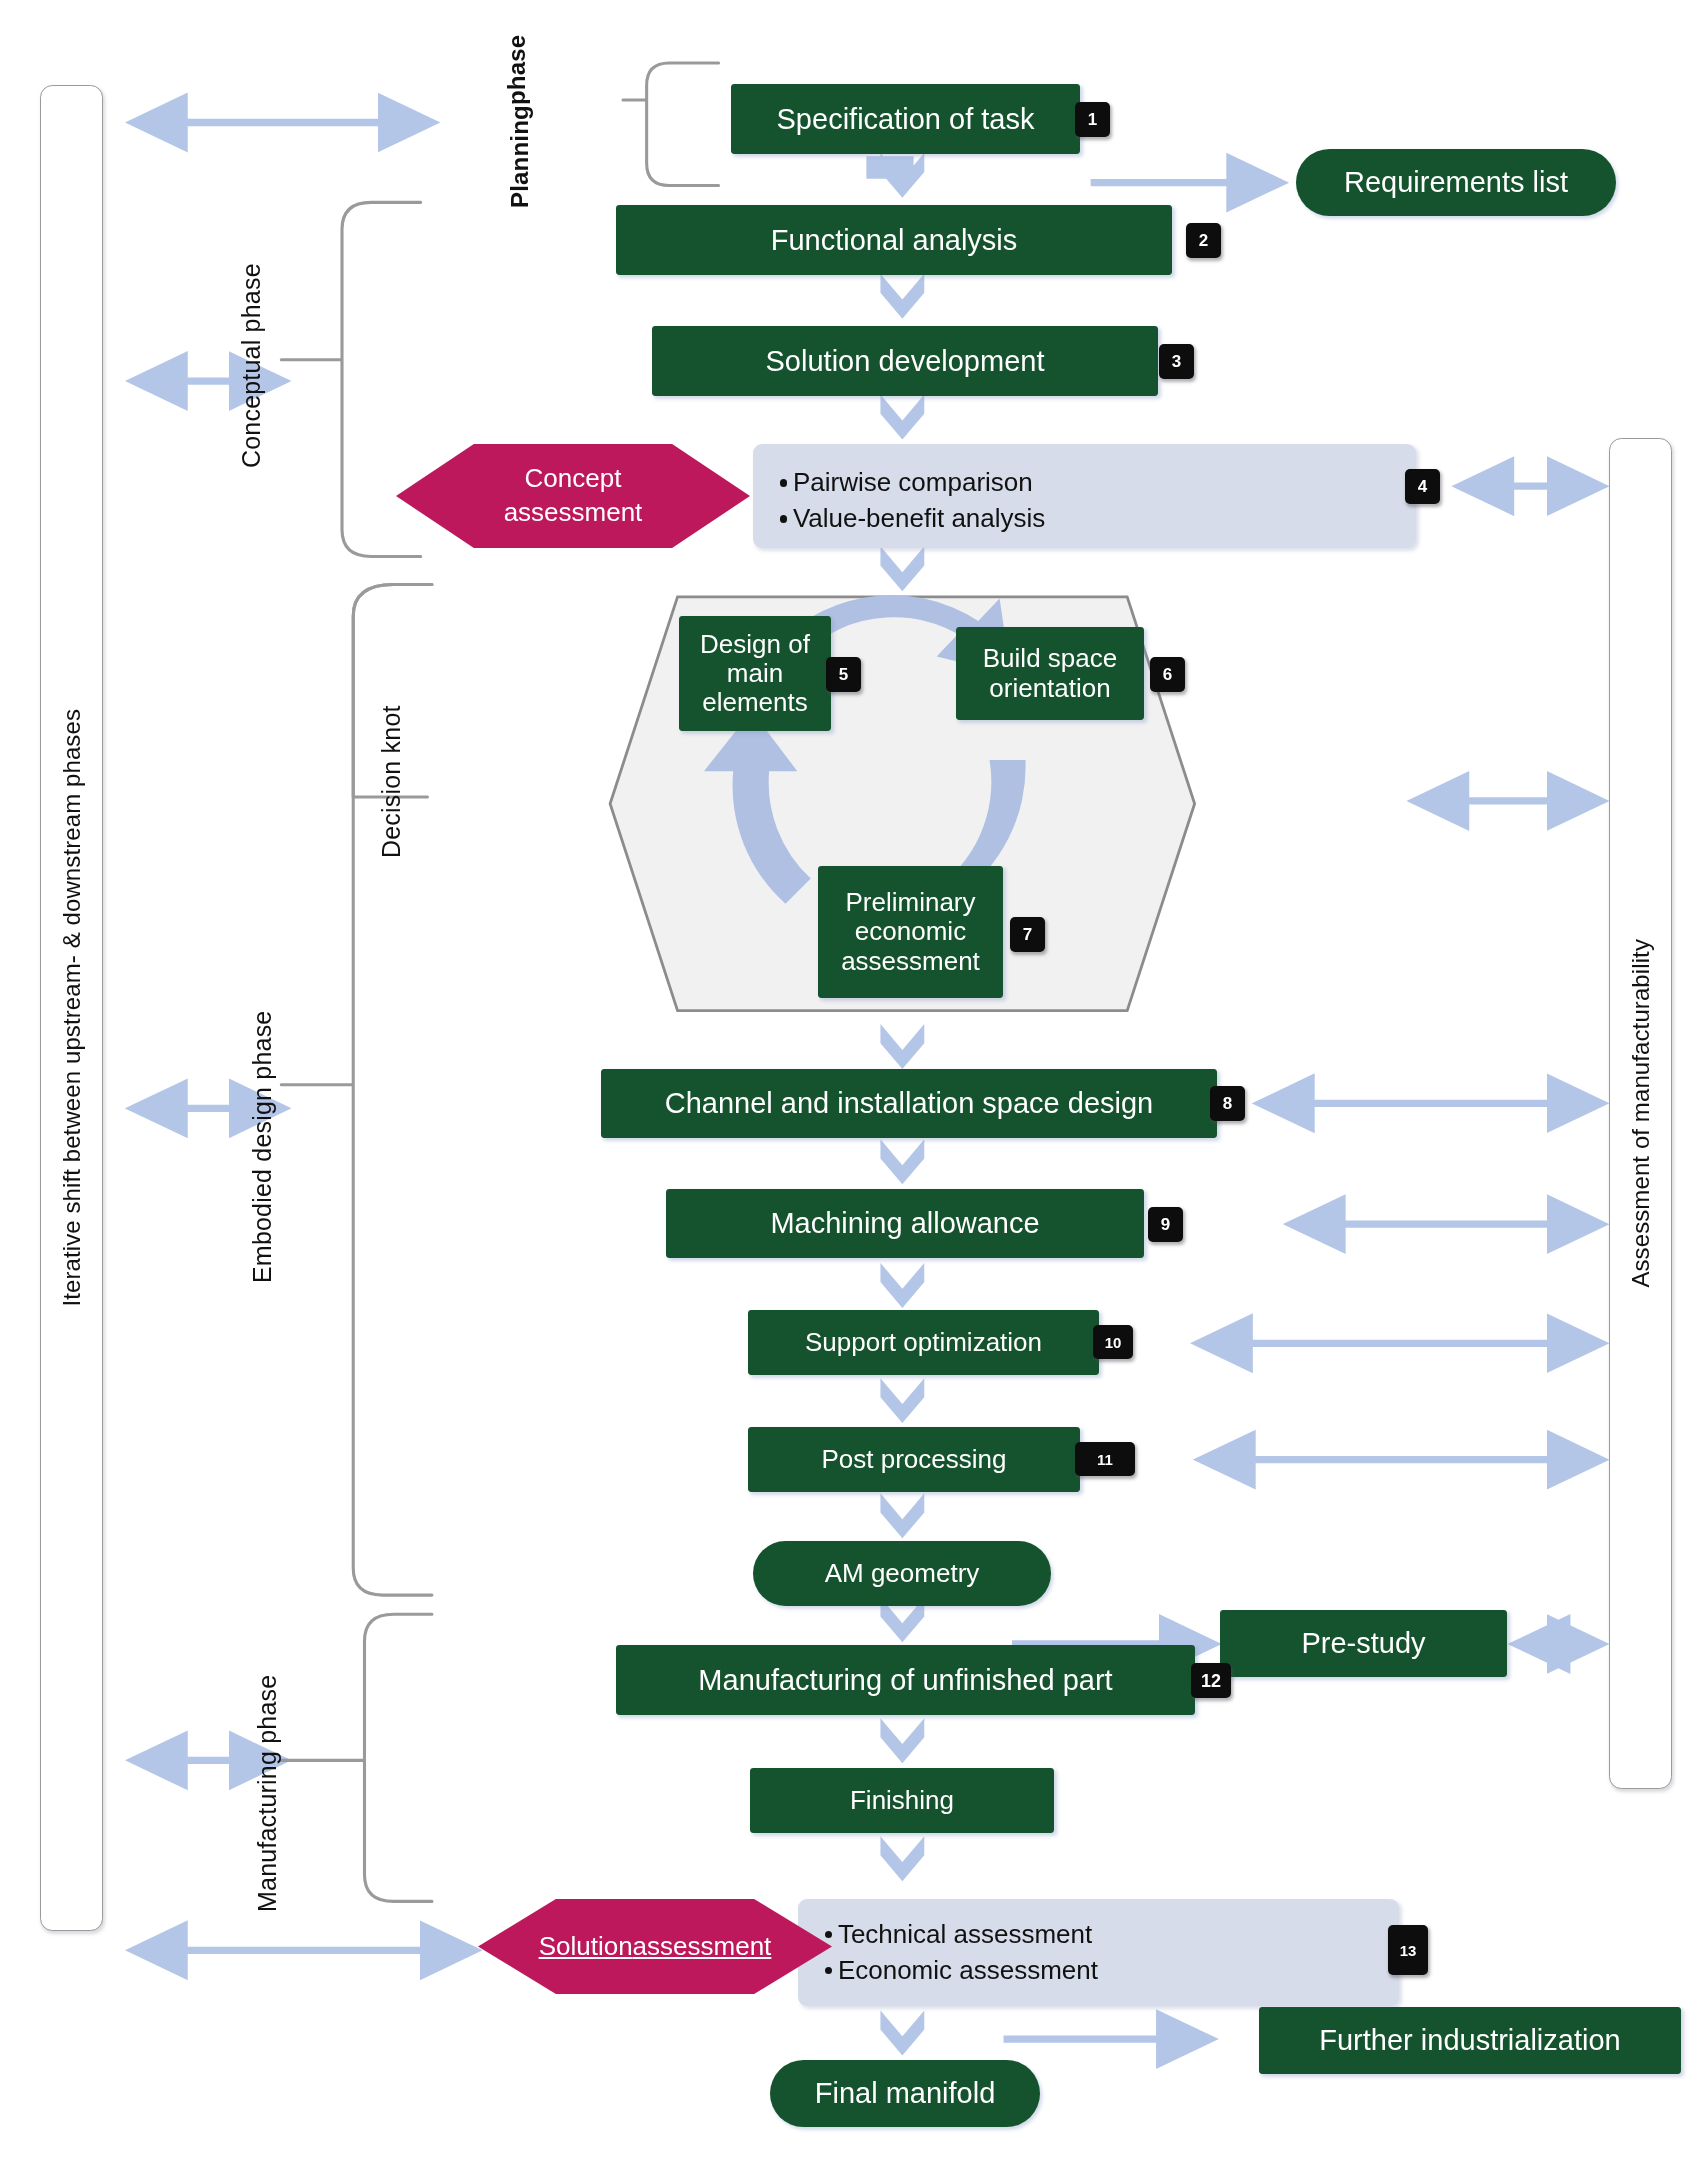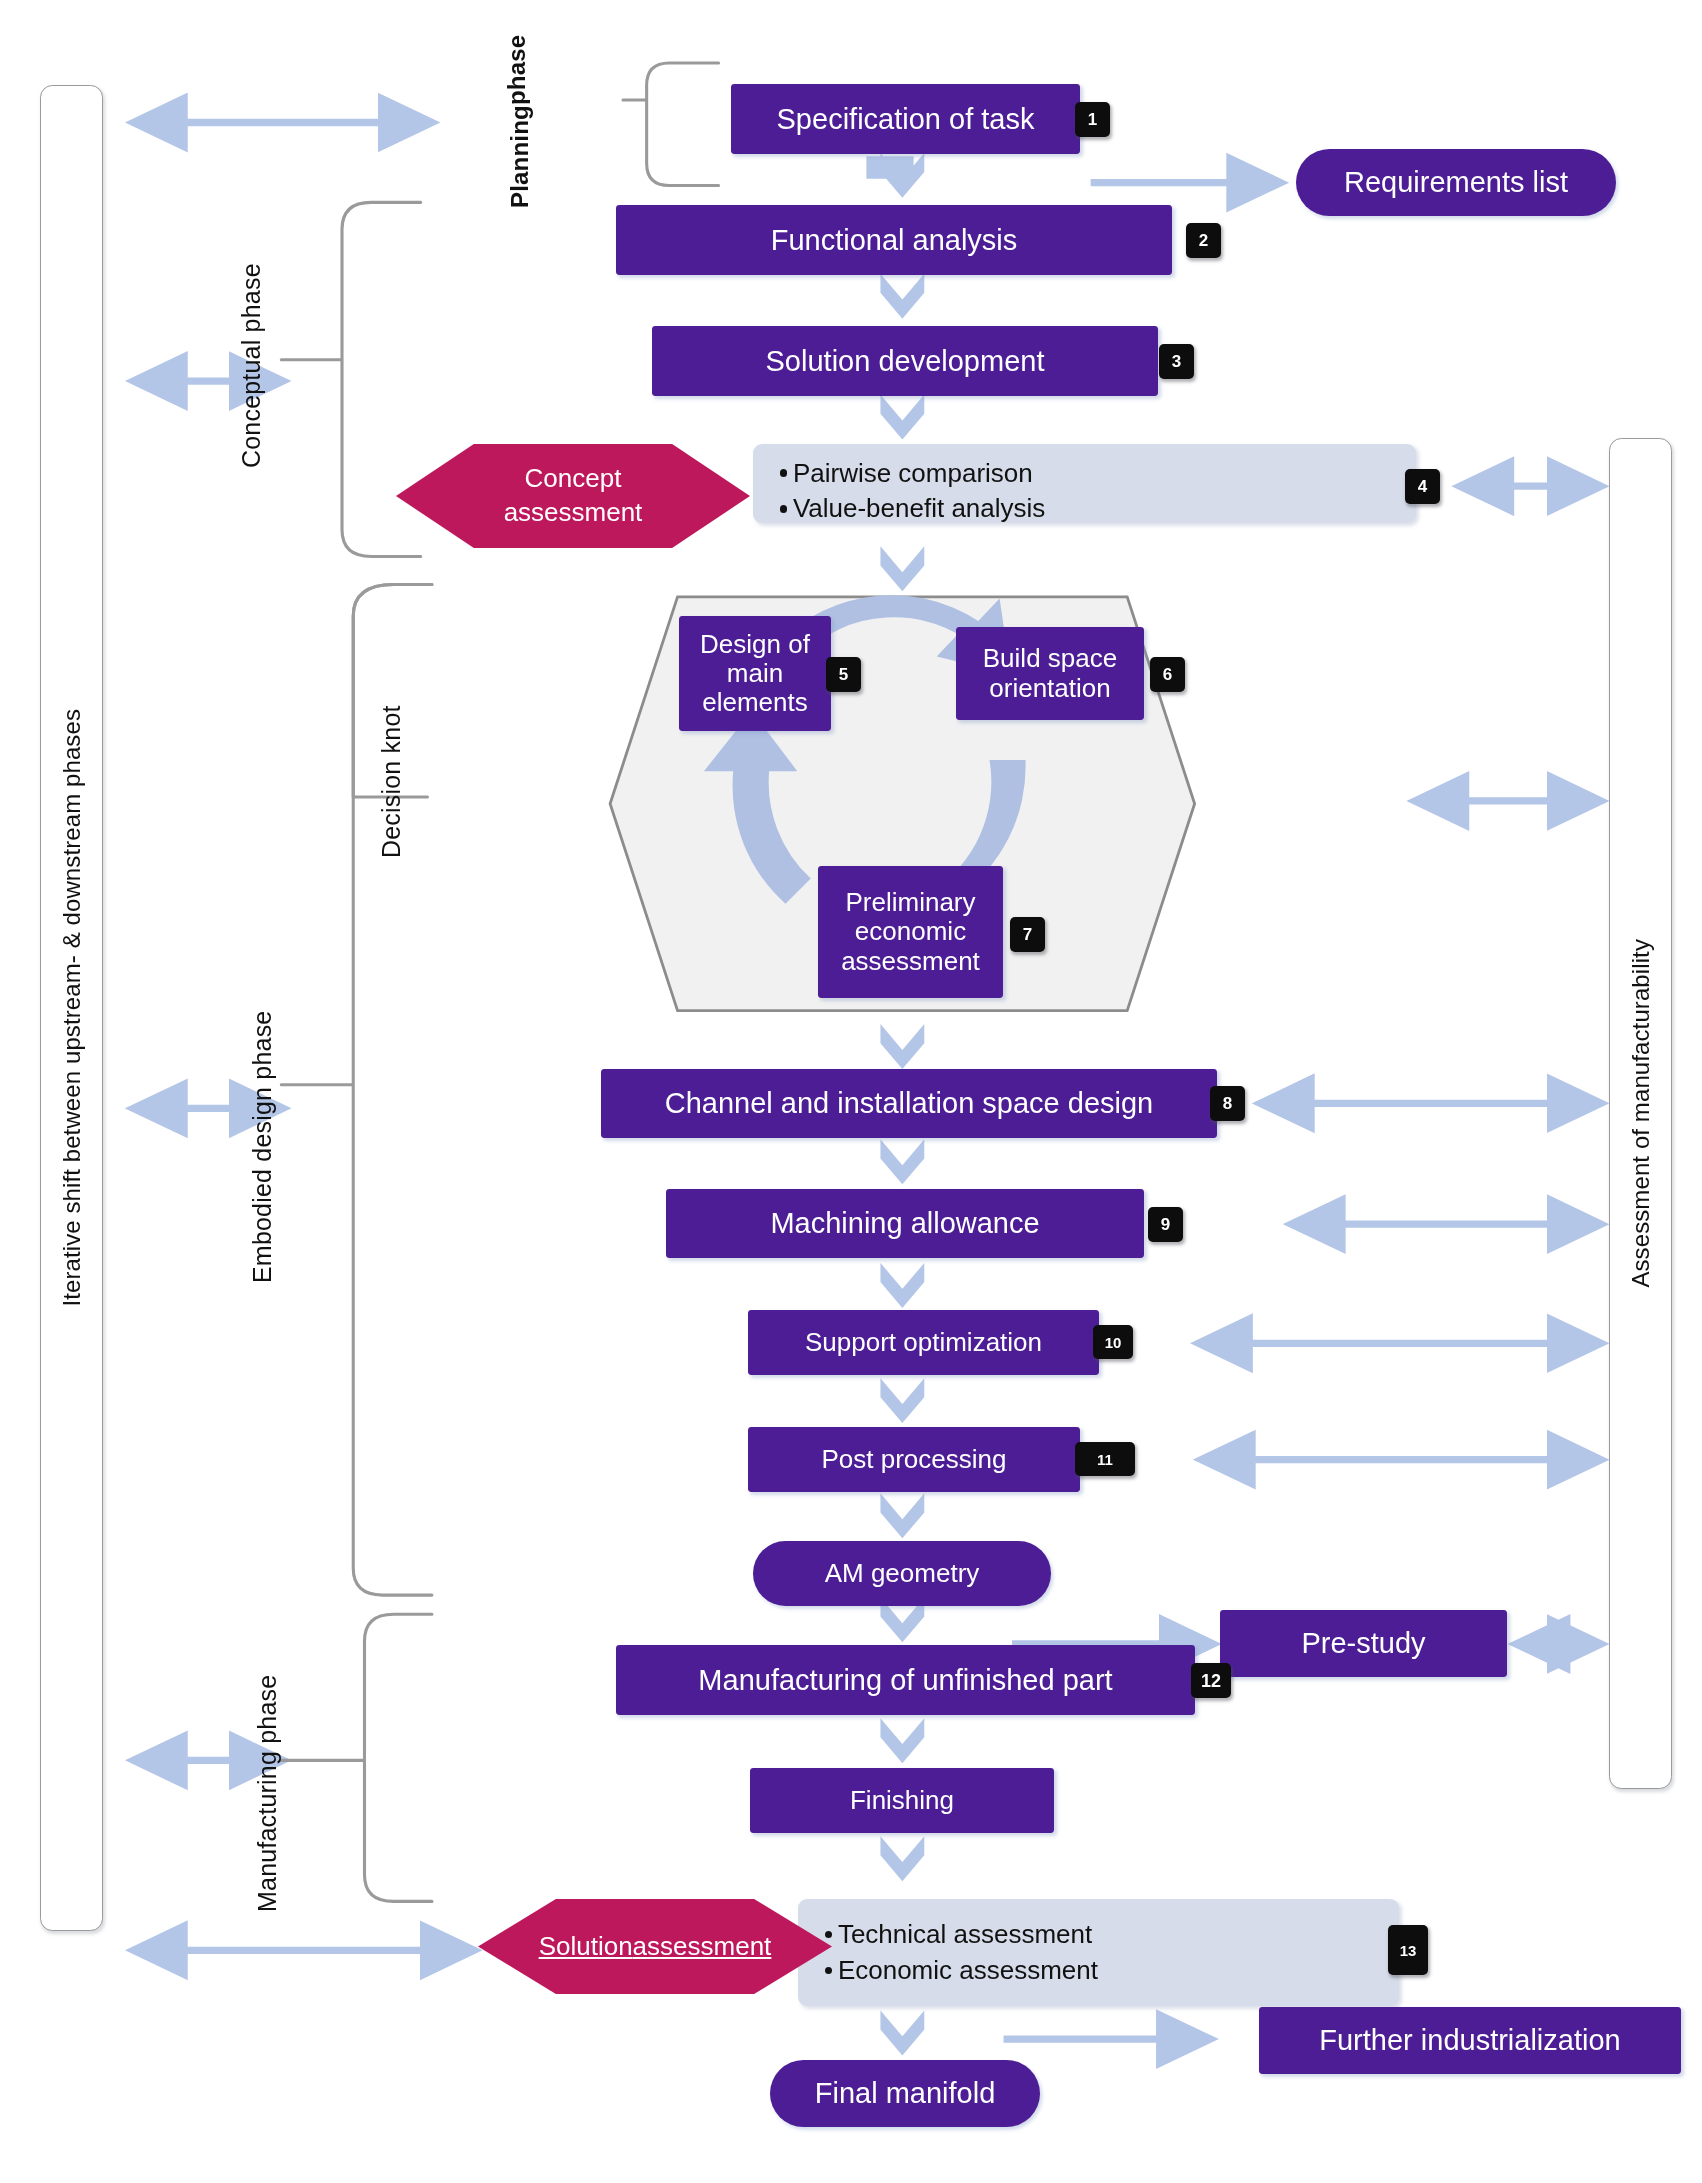--- a/index.html
+++ b/index.html
@@ -8,21 +8,21 @@
     font-family:"Liberation Sans","DejaVu Sans",sans-serif;
     -webkit-font-smoothing:antialiased;
   }
   #stage{position:absolute;left:0;top:0;width:1703px;height:2183px;}
   svg.layer{position:absolute;left:0;top:0;width:1703px;height:2183px;pointer-events:none;}
 
   
   .node{
     position:absolute;display:flex;align-items:center;justify-content:center;
     box-sizing:border-box;color:#ffffff;text-align:center;line-height:1.12;
-    background:#4c1d95;border-radius:7.9px;
+    background:#14532d;border-radius:7.9px;
     box-shadow:2.2px 2.8px 3.9px rgba(140,160,200,.40);
     font-weight:400;
   }
   .node.pill{border-radius:562px;}
   .node.sq{border-radius:3.4px;}
   .node.assess{
     background:#D6DCE9;color:#111111;border-radius:9px;
     justify-content:flex-start;text-align:left;flex-direction:column;
     align-items:flex-start;box-shadow:2.2px 2.8px 3.9px rgba(160,170,195,.35);
   }
@@ -249,21 +249,21 @@
   </div>
   <div class="badge" style="left:1159px;top:344px;width:35px;height:35px;">
     <span>3</span>
   </div>
 
   <div class="hexnode t-md" style="left:396px;top:444px;width:354px;height:104px;flex-direction:column;">
     <span>Concept</span>
     <span>assessment</span>
   </div>
 
-  <div class="node assess t-md" style="left:753px;top:444px;width:663px;height:79px;padding:11.2px 0 11.2px 27px;justify-content:space-between;">
+  <div class="node assess t-md" style="left:753px;top:444px;width:663px;height:104px;padding:11.2px 0 11.2px 27px;justify-content:flex-end;">
     <div class="bullet" style="margin:3.4px 0;">
       <span class="dot"></span>
       <span>Pairwise comparison</span>
     </div>
     <div class="bullet" style="margin:3.4px 0;">
       <span class="dot"></span>
       <span>Value-benefit analysis</span>
     </div>
   </div>
   <div class="badge" style="left:1405px;top:469px;width:35px;height:35px;">

